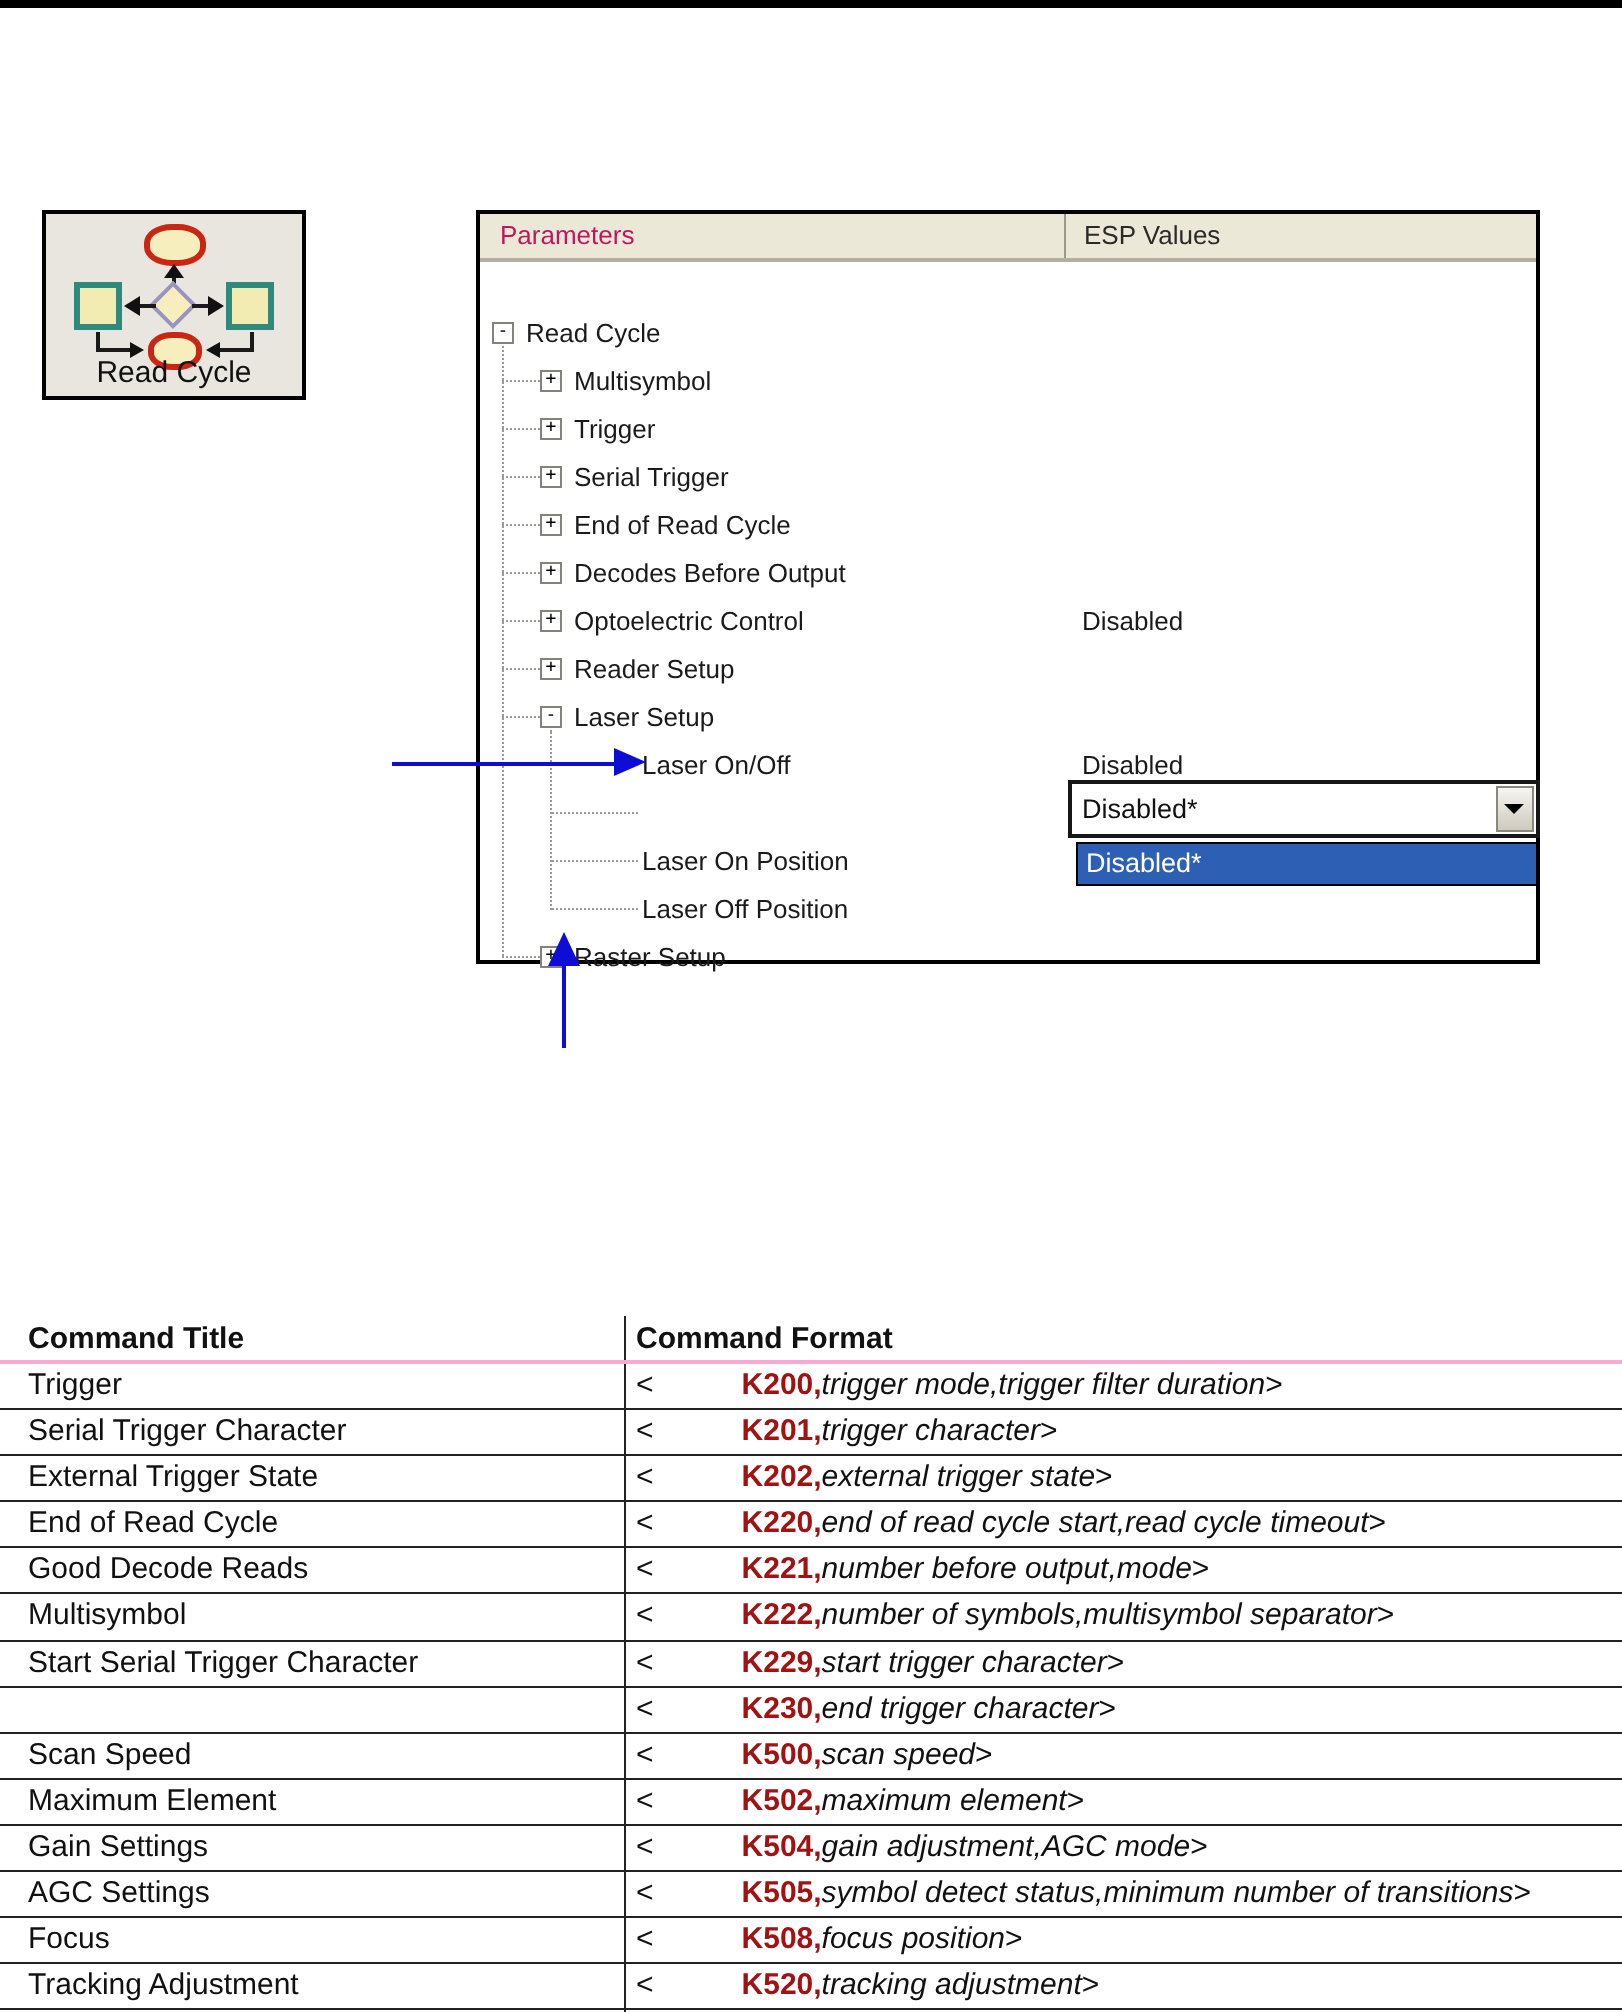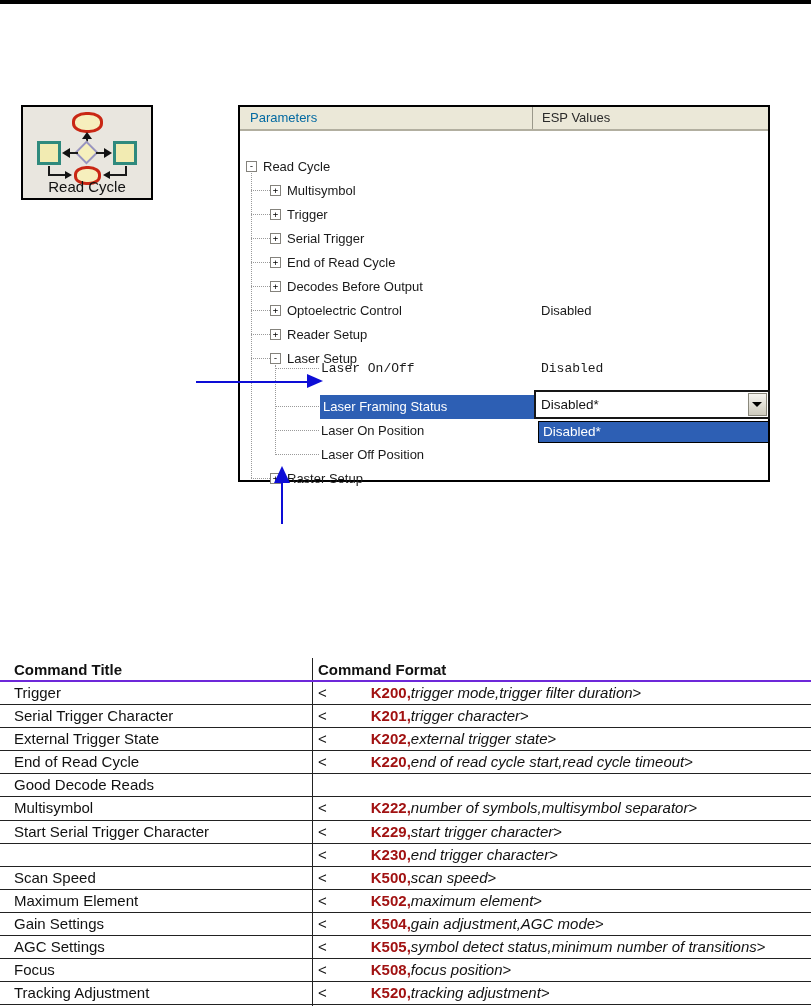--- a/index.html
+++ b/index.html
@@ -16,21 +16,21 @@
   .oct{border:3px solid #c92714;background:#f6efbd;border-radius:45%;box-sizing:border-box;}
   .sq{border:3px solid #2f8a7d;background:#f2ebb2;box-sizing:border-box;}
   .dia{border:2px solid #9894c2;background:#f6efbd;transform:rotate(45deg);box-sizing:border-box;}
   .ln{background:#1a1a1a;}
   .tri{width:0;height:0;}
   
   #panel{position:absolute;left:238px;top:105px;width:532px;height:377px;
          border:2px solid #000;box-sizing:border-box;background:#fff;font-size:13px;}
   #phead{position:absolute;left:0;top:0;right:0;height:22px;background:var(--beige);
          border-bottom:2px solid #b2afa0;}
-  #phead .h1{position:absolute;left:10px;top:0;line-height:22px;color:#0369a1;}
+  #phead .h1{position:absolute;left:10px;top:0;line-height:22px;color:#be185d;}
   #phead .h2{position:absolute;left:302px;top:0;line-height:22px;color:#2a2a2a;}
   #phead .div{position:absolute;left:292px;top:0;width:1px;height:22px;background:#9a988a;}
   #pbody{position:absolute;left:0;top:22px;right:0;bottom:0;}
   .trow{position:absolute;left:0;width:100%;height:24px;line-height:24px;}
   .stub{position:absolute;top:11px;height:1px;border-top:1px dotted #9a9a9a;}
   .vdot{position:absolute;width:1px;border-left:1px dotted #9a9a9a;}
   .ebox{position:absolute;top:6px;width:11px;height:11px;box-sizing:border-box;
         border:1px solid #84827c;background:#fff;color:#000;
         font:9px/9px "DejaVu Sans Mono",monospace;text-align:center;}
   .tlabel{position:absolute;top:0;white-space:nowrap;color:#1a1a1a;}
@@ -47,21 +47,21 @@
   #ddlist{position:absolute;left:298px;top:292px;width:231px;z-index:7;
           border:1px solid #000;background:#fff;box-sizing:border-box;}
   .dditem{height:20px;line-height:20px;padding-left:4px;font-size:13.5px;color:#111;}
   .dditem.sel{background:var(--sel);color:#fff;}
   
   .arrow{position:absolute;z-index:9;}
   
   #ctable{position:absolute;left:0;top:659px;width:811px;height:347px;font-size:15px;}
   #vline{position:absolute;left:312px;top:-1px;width:1px;height:348px;background:#222;}
   .crow{position:relative;height:23.1px;border-bottom:1px solid #222;box-sizing:border-box;}
-  .crow.head{height:23px;border-bottom:2px solid #6d28d9;font-weight:bold;}
+  .crow.head{height:23px;border-bottom:2px solid #f9a8d4;font-weight:bold;}
   .c1{position:absolute;left:14px;top:0;line-height:22px;white-space:nowrap;}
   .c2{position:absolute;left:318px;top:0;line-height:22px;white-space:nowrap;}
   .kc{color:var(--kred);font-weight:bold;font-style:normal;padding-left:44px;}
   .fargs{font-style:italic;}
 </style>
 </head>
 <body>
 
 <div id="page">
 
@@ -147,28 +147,27 @@
         <div class="trow" style="top: 194px;">
           <div class="stub" style="left: 11px; width: 19px;"></div>
           <div class="ebox" style="left: 30px;">+</div>
           <span class="tlabel" style="left: 47px;">Reader Setup</span>
         </div>
         <div class="trow" style="top: 218px;">
           <div class="stub" style="left: 11px; width: 19px;"></div>
           <div class="ebox" style="left: 30px;">-</div>
           <span class="tlabel" style="left: 47px;">Laser Setup</span>
         </div>
-        <div class="trow" style="top: 228px; font-family: Liberation Mono, monospace;">
+        <div class="trow" style="top: 242px;">
           <div class="stub" style="left: 35px; width: 44px;"></div>
           <span class="tlabel" style="left: 81px;">Laser On/Off</span>
           <span class="tvalue">Disabled</span>
         </div>
         <div class="trow" style="top: 266px;">
           <div class="stub" style="left: 35px; width: 44px;"></div>
-          <span class="tlabel sel">Laser Framing Status</span>
         </div>
         <div class="trow" style="top: 290px;">
           <div class="stub" style="left: 35px; width: 44px;"></div>
           <span class="tlabel" style="left: 81px;">Laser On Position</span>
         </div>
         <div class="trow" style="top: 314px;">
           <div class="stub" style="left: 35px; width: 44px;"></div>
           <span class="tlabel" style="left: 81px; text-align: right;">Laser Off Position</span>
         </div>
         <div class="trow" style="top: 338px;">
@@ -202,20 +201,21 @@
         <div class="crow">
           <span class="c1">External Trigger State</span>
           <span class="c2">&lt;<span class="kc">K202,</span><span class="fargs">external trigger state</span>&gt;</span>
         </div>
         <div class="crow">
           <span class="c1">End of Read Cycle</span>
           <span class="c2">&lt;<span class="kc">K220,</span><span class="fargs">end of read cycle start,read cycle timeout</span>&gt;</span>
         </div>
         <div class="crow">
           <span class="c1">Good Decode Reads</span>
+          <span class="c2">&lt;<span class="kc">K221,</span><span class="fargs">number before output,mode</span>&gt;</span>
         </div>
         <div class="crow">
           <span class="c1">Multisymbol</span>
           <span class="c2">&lt;<span class="kc">K222,</span><span class="fargs">number of symbols,multisymbol separator</span>&gt;</span>
         </div>
         <div class="crow">
           <span class="c1">Start Serial Trigger Character</span>
           <span class="c2">&lt;<span class="kc">K229,</span><span class="fargs">start trigger character</span>&gt;</span>
         </div>
         <div class="crow">

